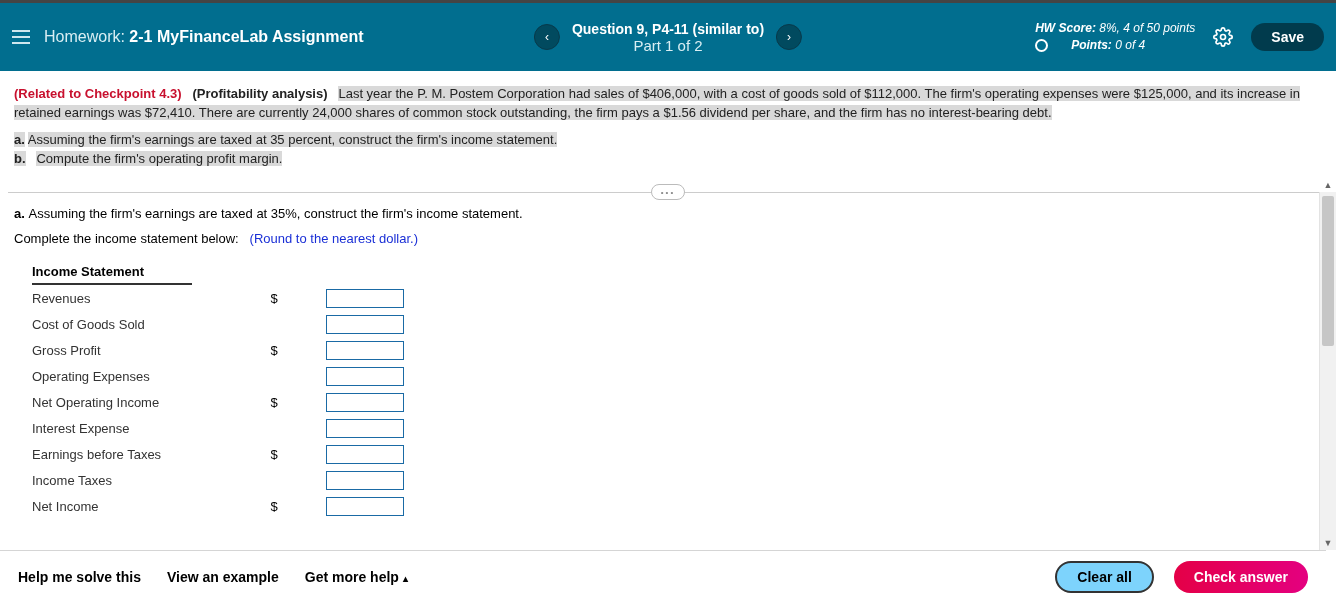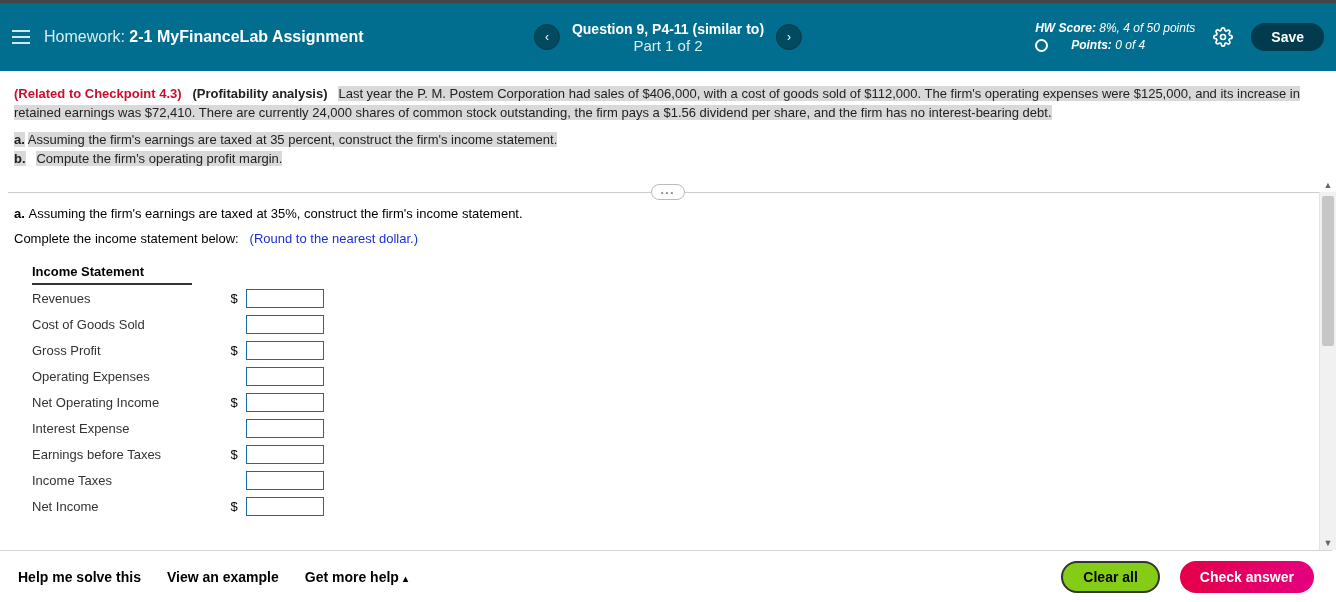--- a/index.html
+++ b/index.html
@@ -79,40 +79,40 @@
     padding: 8px 14px 12px 14px;
   }
   .workarea .subq { margin:6px 0 10px 0;}
   .complete-line { margin-bottom:14px;}
   .blue-note { color:#1a2fd6;}
   .income-table { margin-left:18px; }
   .income-table .hdr {
     font-weight:700; border-bottom:2px solid #333; padding:4px 0; width:160px;
     display:inline-block;
   }
-  .income-row { display:flex; align-items:center; height:26px;}
+  .income-row { display:flex; align-items:center; height:26px;gap:40px;}
   .income-row .label { width:190px; color:#333;}
   .income-row .dollar { width:24px; text-align:center;}
   .income-row input {
     width:78px; height:19px; border:1px solid #1a6aa5;
     padding:0 2px; font-size:12px;
   }
   .footer {
-    position:absolute; bottom:0; left:0; right:4px;
+    position:absolute; bottom:0; left:0; right:10px;
     height:52px; border-top:1px solid #d5d5d5;
     display:flex; align-items:center; padding:0 18px;
     background:#fff;
   }
   .footer .link { font-weight:700; font-size:14px; margin-right:26px; cursor:pointer;}
   .footer .link .caret { font-size:10px; margin-left:4px;}
   .footer .spacer { flex:1;}
   .clear-btn {
     border:2px solid #333; border-radius:18px;
     padding:6px 20px; font-weight:700; font-size:14px;
-    background:#84cc16; cursor:pointer; margin-right:20px;
+    background:#7dd3fc; cursor:pointer; margin-right:20px;
   }
   .check-btn {
     border:none; border-radius:18px;
     padding:8px 20px; font-weight:700; font-size:14px;
     background:linear-gradient(90deg,#e40047,#e40080);
     color:#fff; cursor:pointer;
   }
   .scroll-ind {
     position:absolute; right:0; top:192px; bottom:52px; width:17px; background:#f1f1f1;
     border-left:1px solid #e3e3e3;

